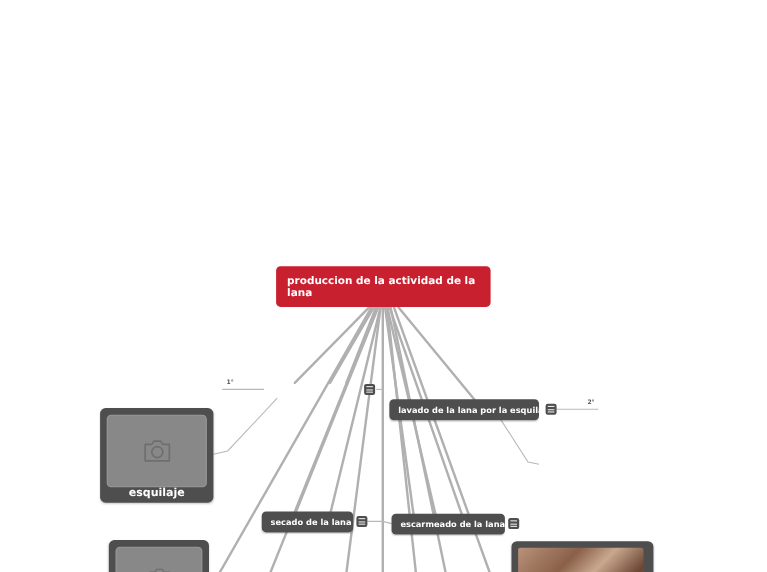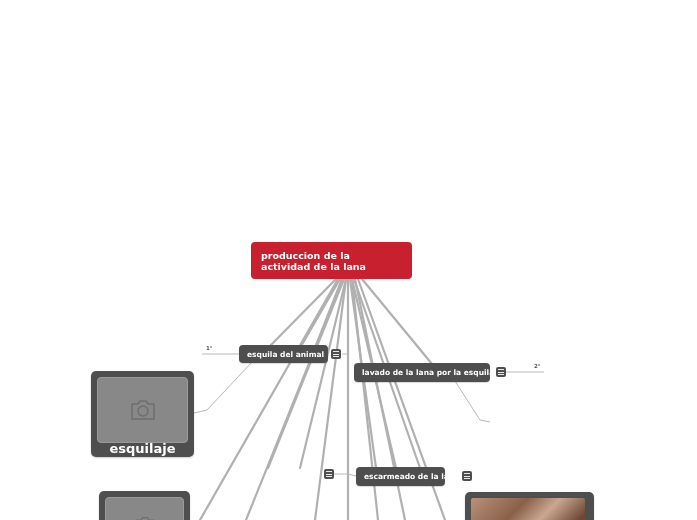--- a/index.html
+++ b/index.html
@@ -63,21 +63,21 @@
     .img-frame {
       background: #888888;
       border: 1px solid #9a9a9a;
       border-radius: 4px;
       box-sizing: border-box;
       display: flex; align-items: center; justify-content: center;
     }
     .img-caption {
       color: #ffffff;
       font-weight: bold;
-      font-size: 13px;
+      font-size: 10px;
       text-align: center;
       line-height: 12px;
       white-space: nowrap;
     }
     .photo {
       background: linear-gradient(135deg, #b8927a 0%, #8a6049 35%, #c9a88f 55%, #6b4533 80%, #a07a60 100%);
       border-radius: 2px;
     }
     .rel-label {
       position: absolute;
@@ -115,49 +115,49 @@
     <g stroke="#b8b8b8" stroke-width="1" fill="none">
       <path d="M252 362 L207 410 L194 413"></path>
       <path d="M455 381 L480 420 L490 422"></path>
       <line x1="202" y1="354" x2="240" y2="354"></line>
       <line x1="506" y1="372" x2="544" y2="372"></line>
       <path d="M334 474 L348 474 L356 476"></path>
       <path d="M342 354 L348 354"></path>
     </g>
   </svg>
 
-  <div class="node central" style="left:251px; top:242px; width:161px; height:37px;">
+  <div class="node central" style="left:251px; top:242px; width:195px; height:37px;">
     <span>produccion de la actividad de la lana</span>
   </div>
 
-  <div class="node topic" style="left:239px; top:345px; width:89px; height:18px;">
-    <span>esquila del animal</span>
-  </div>
   <div class="note-icon" style="left:331px; top:349px;">
     <span></span>
       <span></span>
       <span></span>
   </div>
 
   <div class="node topic" style="left:354px; top:363px; width:136px; height:19px;">
     <span>lavado de la lana por la esquila</span>
   </div>
   <div class="note-icon" style="left:496px; top:367px;">
     <span></span>
       <span></span>
       <span></span>
   </div>
 
+  <div class="node topic" style="left:238px; top:465px; width:83px; height:19px;">
+    <span>secado de la lana</span>
+  </div>
   <div class="note-icon" style="left:324px; top:469px;">
     <span></span>
       <span></span>
       <span></span>
   </div>
 
-  <div class="node topic" style="left:356px; top:467px; width:89px; height:19px;">
+  <div class="node topic" style="left:356px; top:467px; width:103px; height:19px;">
     <span>escarmeado de la lana</span>
   </div>
   <div class="note-icon" style="left:462px; top:471px;">
     <span></span>
       <span></span>
       <span></span>
   </div>
 
   <div class="rel-label" style="left:206px; top:345px;">1°</div>
   <div class="rel-label" style="left:534px; top:363px;">2°</div>

